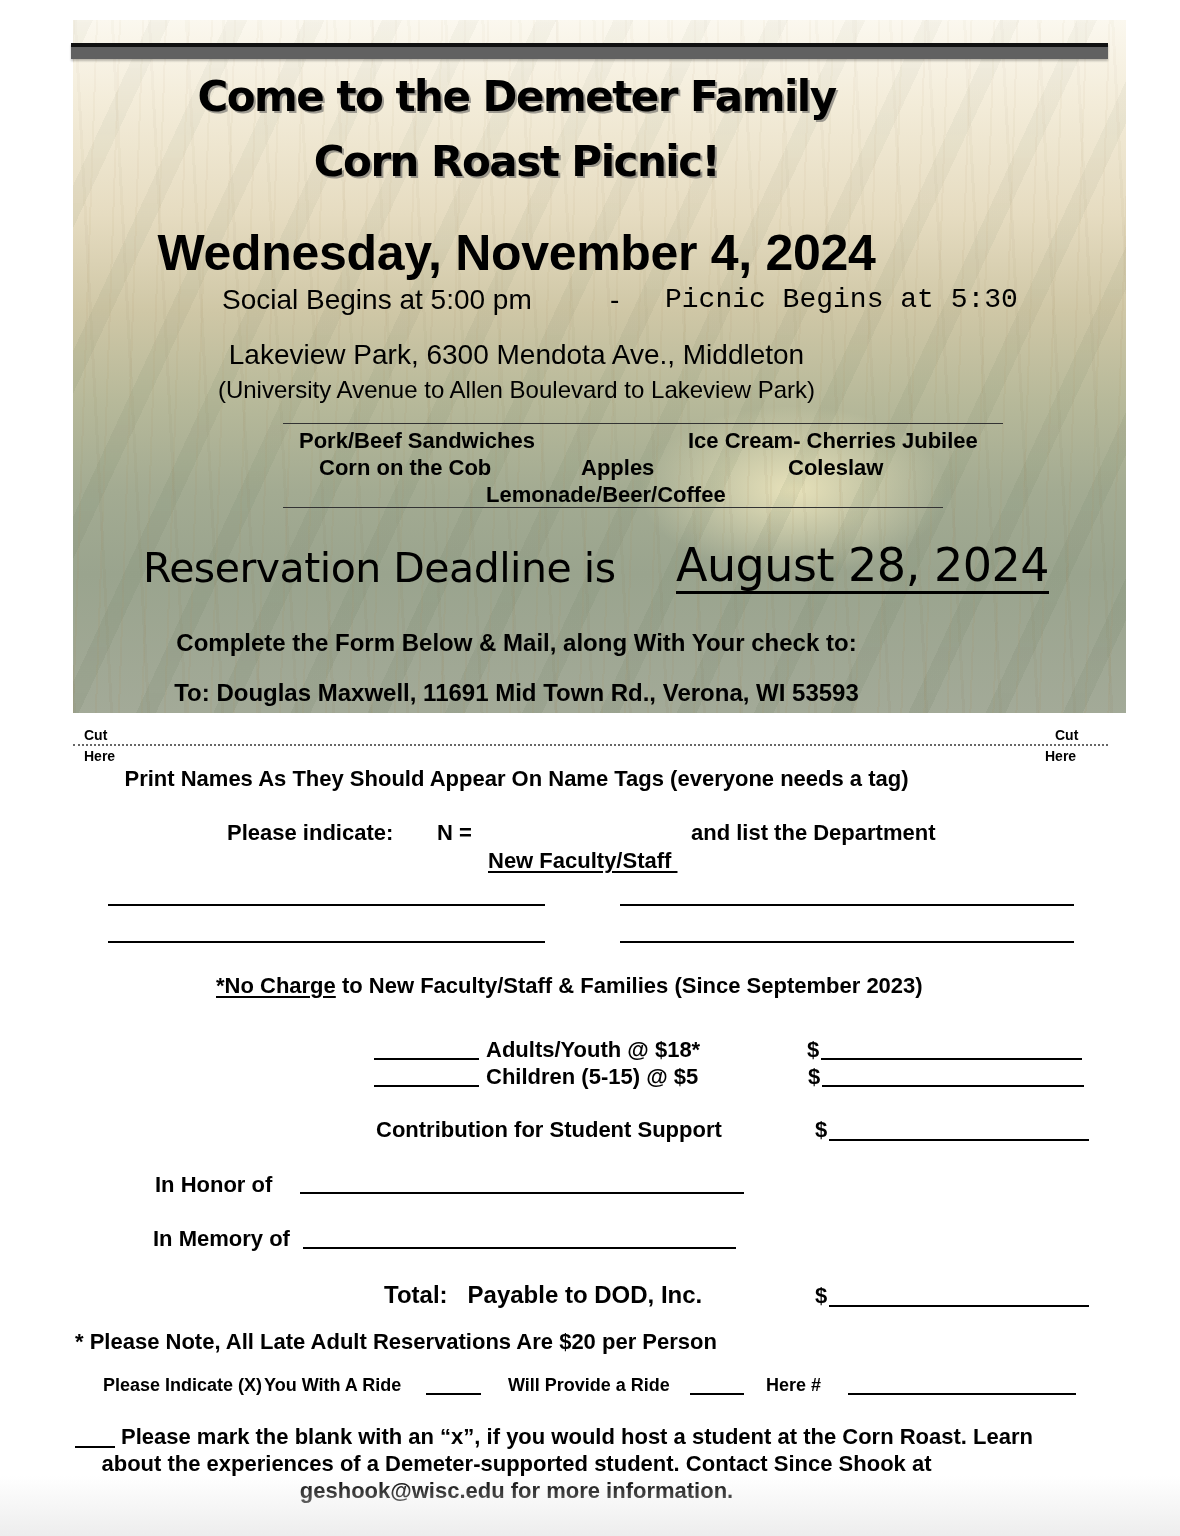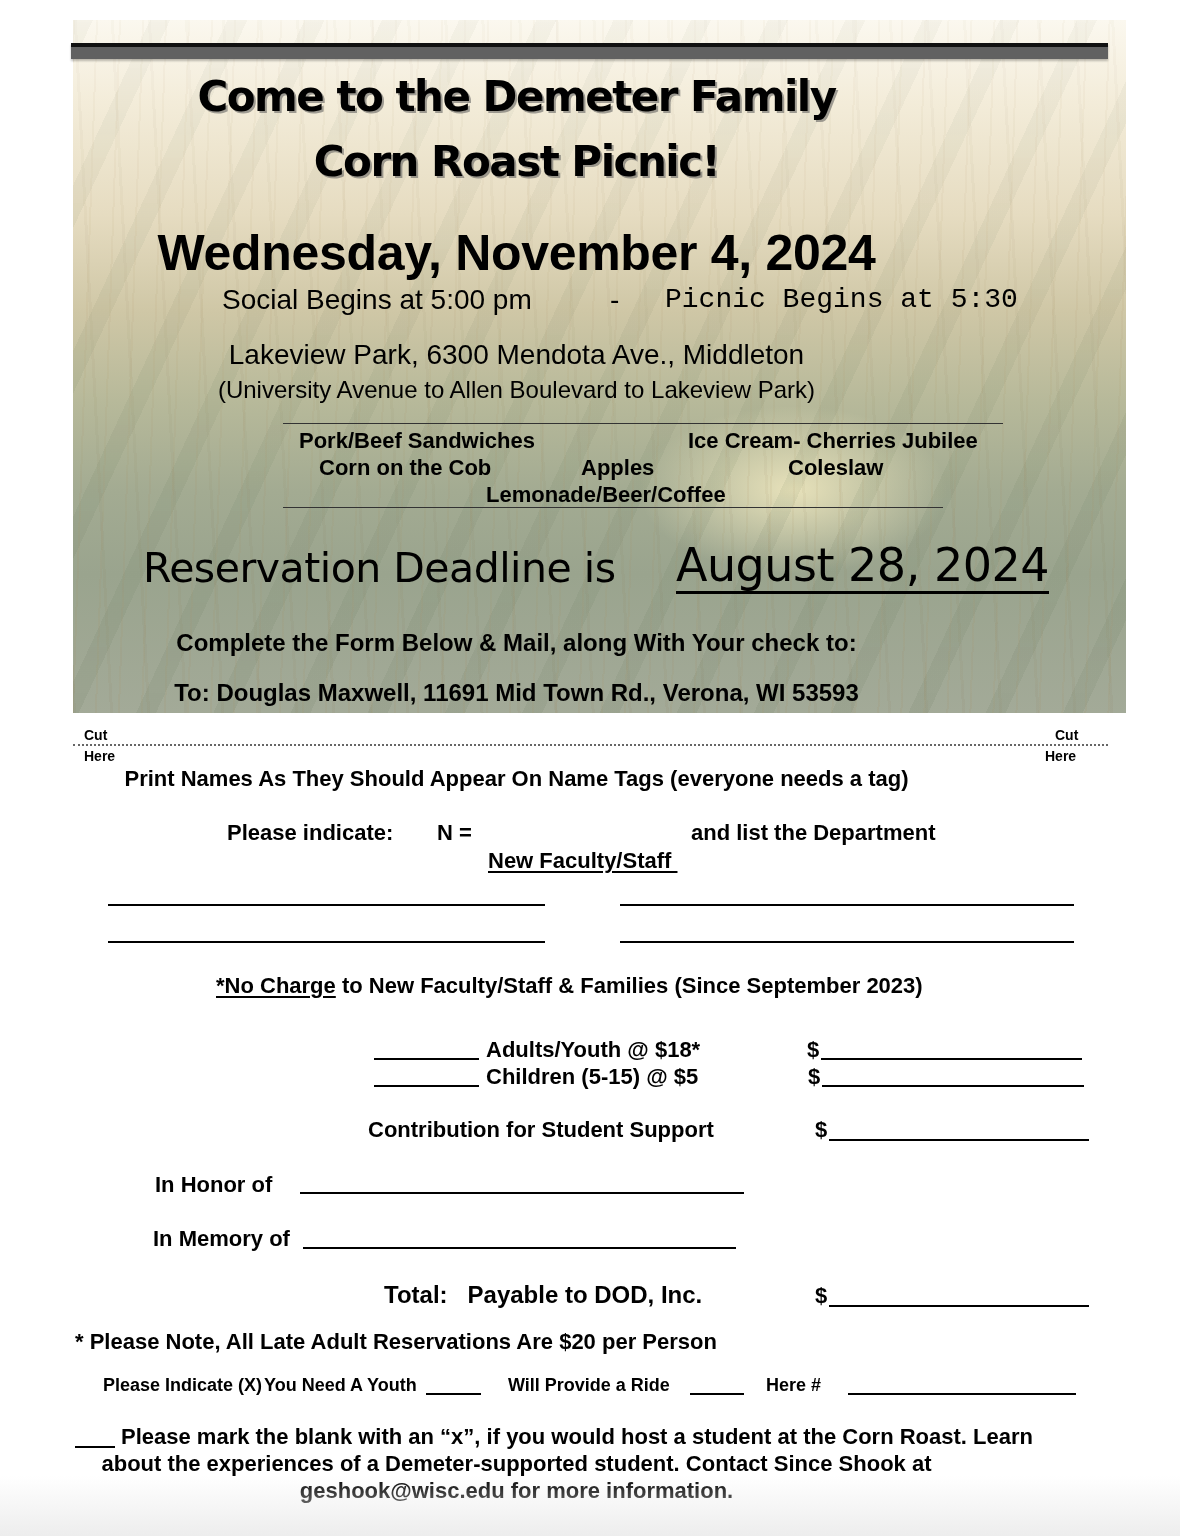--- a/index.html
+++ b/index.html
@@ -123,38 +123,38 @@
 <div class="blank" style="left:374px; width:105px; top:1058px;"></div>
 <div class="abs b22" style="left:486px; top:1037px;">Adults/Youth @ $18*</div>
 <div class="abs b22" style="left:807px; top:1037px;">$</div>
 <div class="blank" style="left:821px; width:261px; top:1058px;"></div>
 
 <div class="blank" style="left:374px; width:105px; top:1085px;"></div>
 <div class="abs b22" style="left:486px; top:1064px;">Children (5-15) @ $5</div>
 <div class="abs b22" style="left:808px; top:1064px;">$</div>
 <div class="blank" style="left:822px; width:262px; top:1085px;"></div>
 
-<div class="abs b22" style="left:368px; top:1117px;">Contribution for Student Support</div>
+<div class="abs b22" style="left:376px; top:1117px;">Contribution for Student Support</div>
 <div class="abs b22" style="left:815px; top:1117px;">$</div>
 <div class="blank" style="left:829px; width:260px; top:1139px;"></div>
 
 <div class="abs b22" style="left:155px; top:1172px;">In Honor of</div>
 <div class="blank" style="left:300px; width:444px; top:1192px;"></div>
 
 <div class="abs b22" style="left:153px; top:1226px;">In Memory of</div>
 <div class="blank" style="left:303px; width:433px; top:1247px;"></div>
 
 <div class="abs b24" style="left:384px; top:1281px; white-space:pre;">Total:   Payable to DOD, Inc.</div>
 <div class="abs b22" style="left:815px; top:1283px;">$</div>
 <div class="blank" style="left:829px; width:260px; top:1305px;"></div>
 
 <div class="abs b22" style="left:75px; top:1329px;">* Please Note, All Late Adult Reservations Are $20 per Person</div>
 
 <div class="abs b18" style="left:75px; top:1375px;margin-left:28px;">Please Indicate (X)</div>
-<div class="abs b18" style="left:264px; top:1375px;">You Need A Youth</div>
+<div class="abs b18" style="left:264px; top:1375px;">You With A Ride</div>
 <div class="blank" style="left:426px; width:55px; top:1393px;"></div>
 <div class="abs b18" style="left:508px; top:1375px;">Will Provide a Ride</div>
 <div class="blank" style="left:690px; width:54px; top:1393px;"></div>
 <div class="abs b18" style="left:766px; top:1375px;">Here #</div>
 <div class="blank" style="left:848px; width:228px; top:1393px;"></div>
 
 <div class="blank" style="left:75px; width:40px; top:1446px;"></div>
 <div class="abs b22" style="left:121px; top:1424px;">Please mark the blank with an “x”, if you would host a student at the Corn Roast.  Learn</div>
 <div class="abs center b22" style="top:1451px;">about the experiences of a Demeter-supported student.  Contact Since Shook at</div>
 <div class="abs center b22" style="top:1478px;">geshook@wisc.edu for more information.</div>

